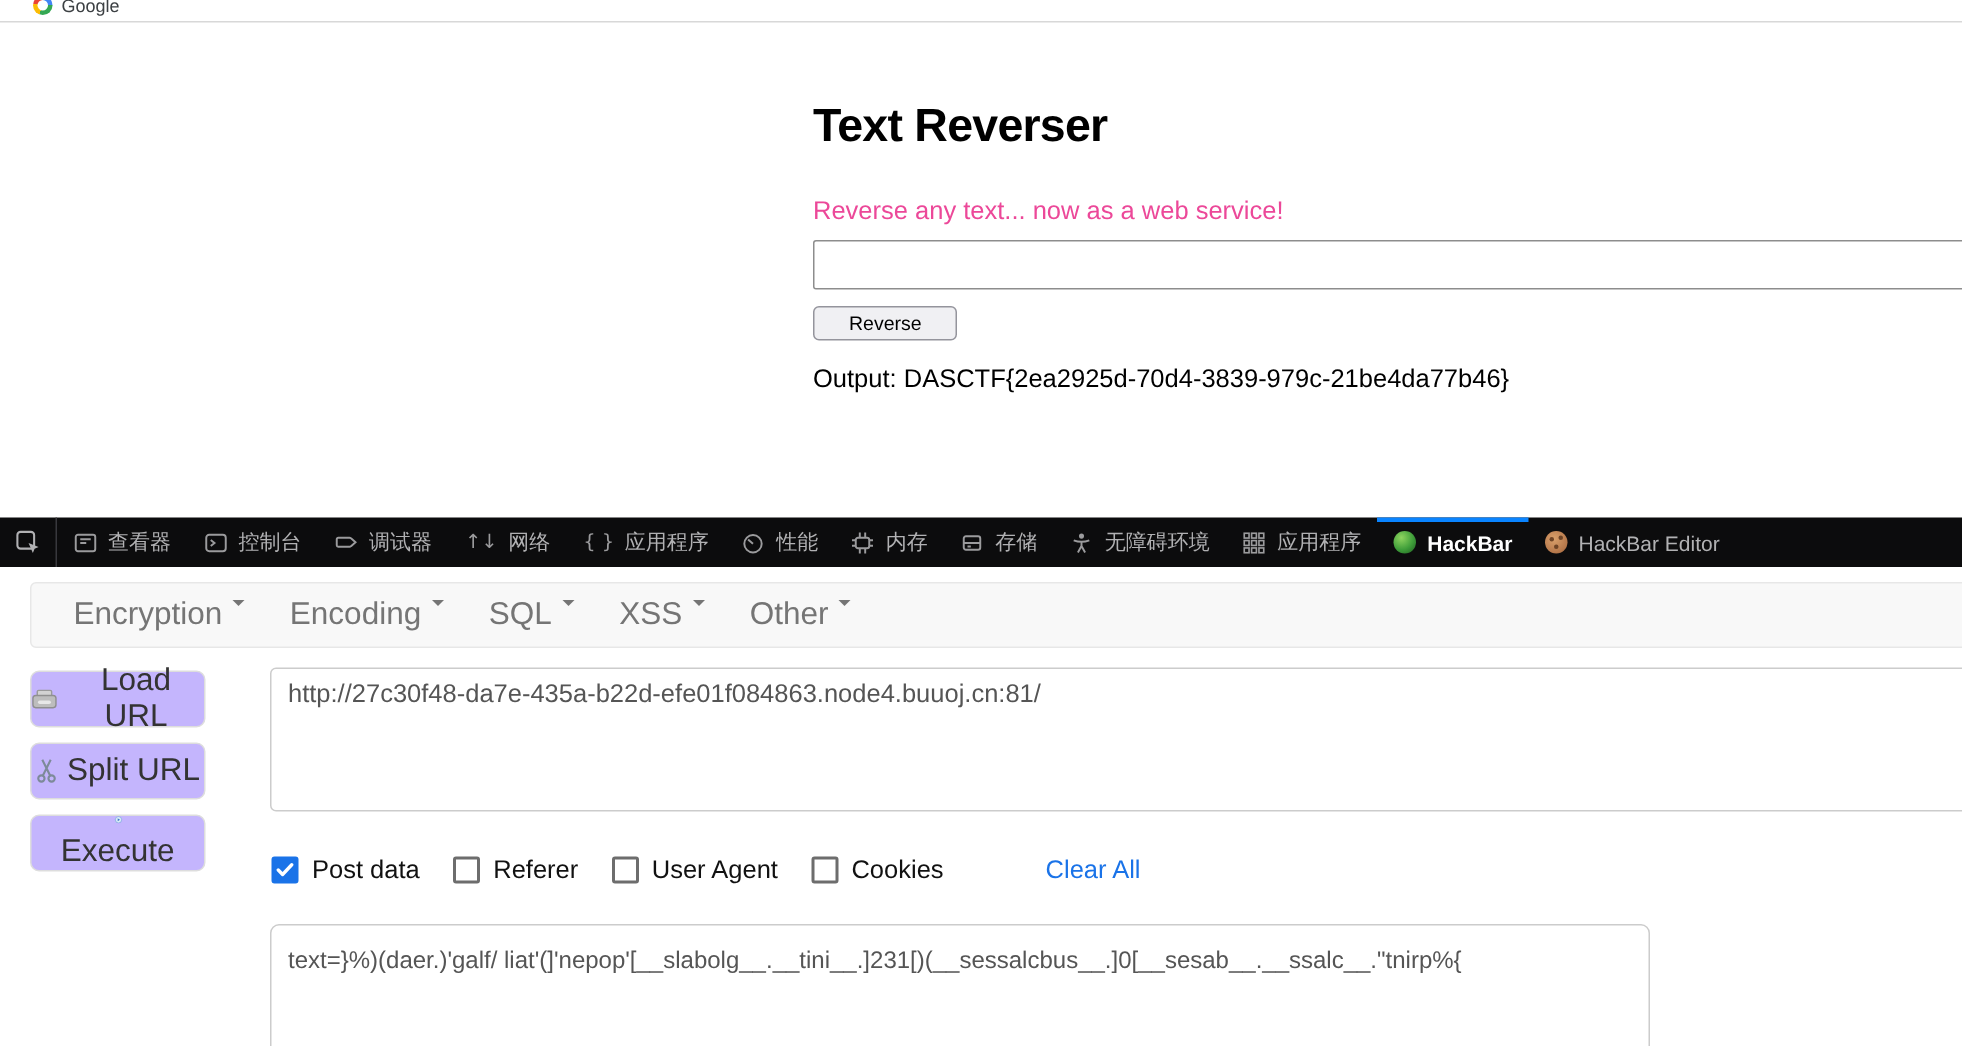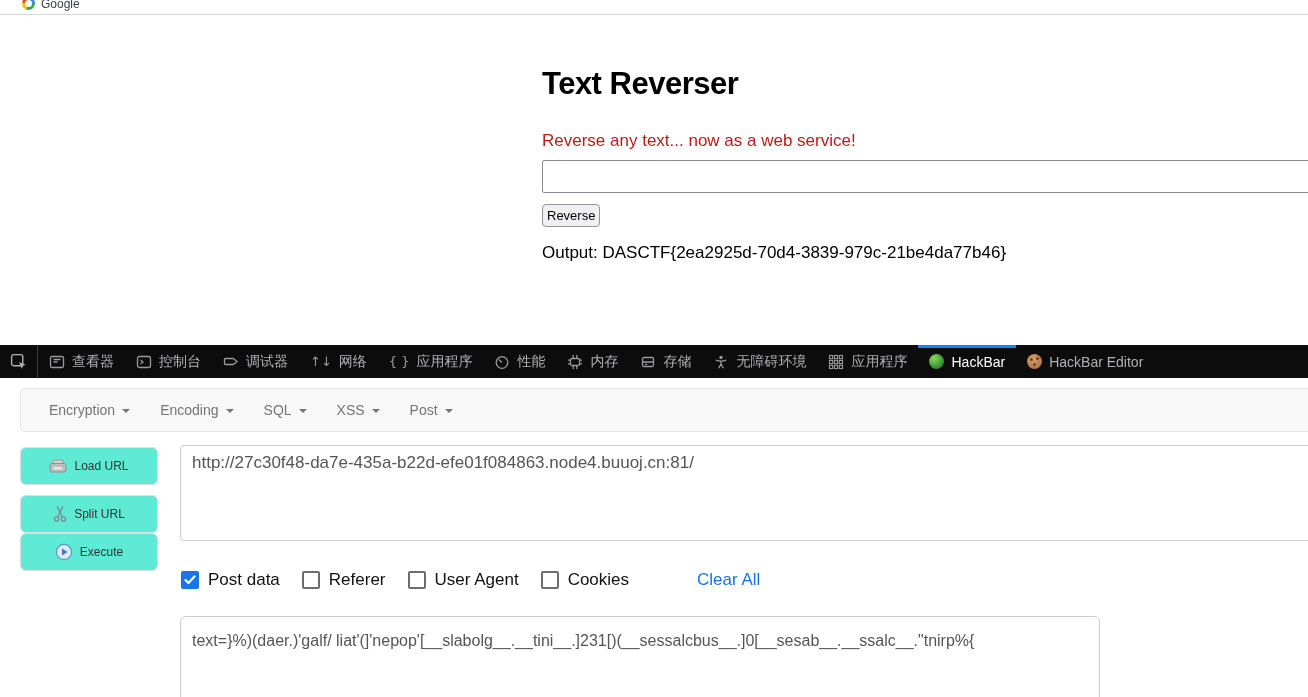--- a/index.html
+++ b/index.html
@@ -10,24 +10,24 @@
   #tabstrip { position:absolute; top:0; left:0; right:0; height:15px; background:#fff;
               border-bottom:1px solid #d8d8d8; overflow:hidden;padding-left:43px; }
   #favicon { position:absolute; left:22px; top:-3px; width:13px; height:13px; border-radius:50%;
              background:conic-gradient(#4285f4 0 90deg,#34a853 90deg 200deg,#fbbc05 200deg 280deg,#ea4335 280deg 360deg); }
   #favicon::after { content:''; position:absolute; left:3px; top:3px; width:7px; height:7px;
              border-radius:50%; background:#fff; }
   #tab-title { position:absolute; left:41px; top:-3px; font-size:12px; color:#3c4043; }
 
   
   #page-title  { position:absolute; left:542px; top:66px;  font-size:31px; font-weight:bold; color:#000; letter-spacing:-0.5px; }
-  #page-sub    { position:absolute; left:542px; top:131px; font-size:17px; color:#b91c1c; }
+  #page-sub    { position:absolute; left:542px; top:131px; font-size:17px; color:#ec4899; }
   #page-input  { position:absolute; left:542px; top:160px; width:790px; height:33px;
                  border:1px solid #8d8d8d; border-radius:2px; background:#fff; font-size:16px; padding:0 8px; }
-  #reverse-btn { position:absolute; left:542px; top:204px; height:23px; padding:1px 4px;
+  #reverse-btn { position:absolute; left:542px; top:204px; height:23px; padding:1px 23px;
                  font-size:13px; color:#000; background:#f0f0f3; border:1px solid #94949c; border-radius:4px;
                  font-family:"Liberation Sans",sans-serif; }
   #page-output { position:absolute; left:542px; top:243px; font-size:17px; color:#000; }
 
   
   #devtools { position:absolute; top:345px; left:0; width:1308px; height:352px; background:#fff; }
   #dt-toolbar { position:absolute; top:0; left:0; right:0; height:33px; background:#0c0c0d;
                 display:flex; align-items:stretch; }
   #dt-pick { width:38px; display:flex; align-items:center; justify-content:center;
              border-right:1px solid #38383d; }
@@ -40,31 +40,31 @@
   .dot-icon { width:15px; height:15px; border-radius:50%; display:inline-block; }
   #hackbar-dot { background:radial-gradient(circle at 35% 30%, #8fd45f 0%, #3f9e3a 55%, #1d5c20 100%); }
   #cookie-dot  { background:radial-gradient(circle at 40% 35%, #d9a06b 0%, #b5774a 70%, #8a5733 100%); position:relative; }
   #cookie-dot::after { content:''; position:absolute; left:3px; top:4px; width:3px; height:3px; border-radius:50%;
                        background:#6e4426; box-shadow:6px -1px 0 #6e4426, 3px 5px 0 #6e4426; }
 
   
   #hb-navbar { position:absolute; top:43px; left:20px; width:1298px; height:44px;
                background:#f8f8f8; border:1px solid #e7e7e7; border-radius:4px;
                display:flex; align-items:center; padding-left:13px; }
-  .hb-menu { display:flex; align-items:center; gap:7px; padding:0 15px; font-size:14px; color:#757575; cursor:default; }
+  .hb-menu { display:flex; gap:7px; padding:0 15px; font-size:21px; color:#757575; cursor:default; }
   .caret { width:0; height:0; border-left:4px solid transparent; border-right:4px solid transparent;
            border-top:4px solid #757575; margin-top:2px; }
 
-  .hb-btn { position:absolute; left:20px; width:138px; height:38px; background:#5eead4;
+  .hb-btn { position:absolute; left:20px; width:117px; height:38px; background:#c4b5fd;
             border:1px solid #ddd; border-radius:6px; display:flex; align-items:center;
-            justify-content:center; gap:7px; font-size:12px; color:#333;
+            justify-content:center; gap:7px; font-size:21px; color:#333;
             font-family:"Liberation Sans",sans-serif; }
   #btn-load    { top:102px; }
   #btn-split   { top:150px; }
-  #btn-execute { top:188px; }
+  #btn-execute { top:198px;flex-direction:column; }
 
   #hb-url { position:absolute; left:180px; top:100px; width:1140px; height:96px;
             border:1px solid #ccc; border-radius:4px; padding:7px 11px; resize:none;
             font-size:17px; color:#555; font-family:"Liberation Sans",sans-serif; overflow:hidden; }
   #hb-postdata { position:absolute; left:180px; top:271px; width:920px; height:110px;
             border:1px solid #ccc; border-radius:6px; padding:8px 11px; resize:none;
             font-size:16px; line-height:1.95; color:#555; font-family:"Liberation Sans",sans-serif; overflow:hidden;
             word-break:break-all; }
 
   #hb-checkrow { position:absolute; left:181px; top:222px; height:26px; display:flex; align-items:center; }
@@ -173,21 +173,21 @@
           <rect x="11.3" y="6.4" width="3.2" height="3.2"></rect>
         <rect x="1.5" y="11.3" width="3.2" height="3.2"></rect>
           <rect x="6.4" y="11.3" width="3.2" height="3.2"></rect>
           <rect x="11.3" y="11.3" width="3.2" height="3.2"></rect>
       </svg>
       <span>应用程序</span>
     </div>
 
     <div class="dt-tab active">
       <span class="dot-icon" id="hackbar-dot"></span>
-      <span style="font-weight:normal;">HackBar</span>
+      <span style="font-weight:bold;">HackBar</span>
     </div>
 
     <div class="dt-tab">
       <span class="dot-icon" id="cookie-dot"></span>
       <span>HackBar Editor</span>
     </div>
   </div>
 
   <div id="hb-navbar">
     <div class="hb-menu">
@@ -200,21 +200,21 @@
     </div>
     <div class="hb-menu">
       <span>SQL</span>
       <span class="caret"></span>
     </div>
     <div class="hb-menu">
       <span>XSS</span>
       <span class="caret"></span>
     </div>
     <div class="hb-menu">
-      <span>Post</span>
+      <span>Other</span>
       <span class="caret"></span>
     </div>
   </div>
 
   <button class="hb-btn" id="btn-load">
     <svg width="18" height="15" viewBox="0 0 18 15">
       <rect x="4" y="1" width="10" height="5" rx="1" fill="#d2d2d2" stroke="#9a9a9a"></rect>
       <rect x="1" y="4.5" width="16" height="8.5" rx="2" fill="#bdbdbd" stroke="#8f8f8f"></rect>
       <rect x="4.5" y="8" width="9" height="2.5" rx="1.2" fill="#e8e8e8"></rect>
     </svg>

